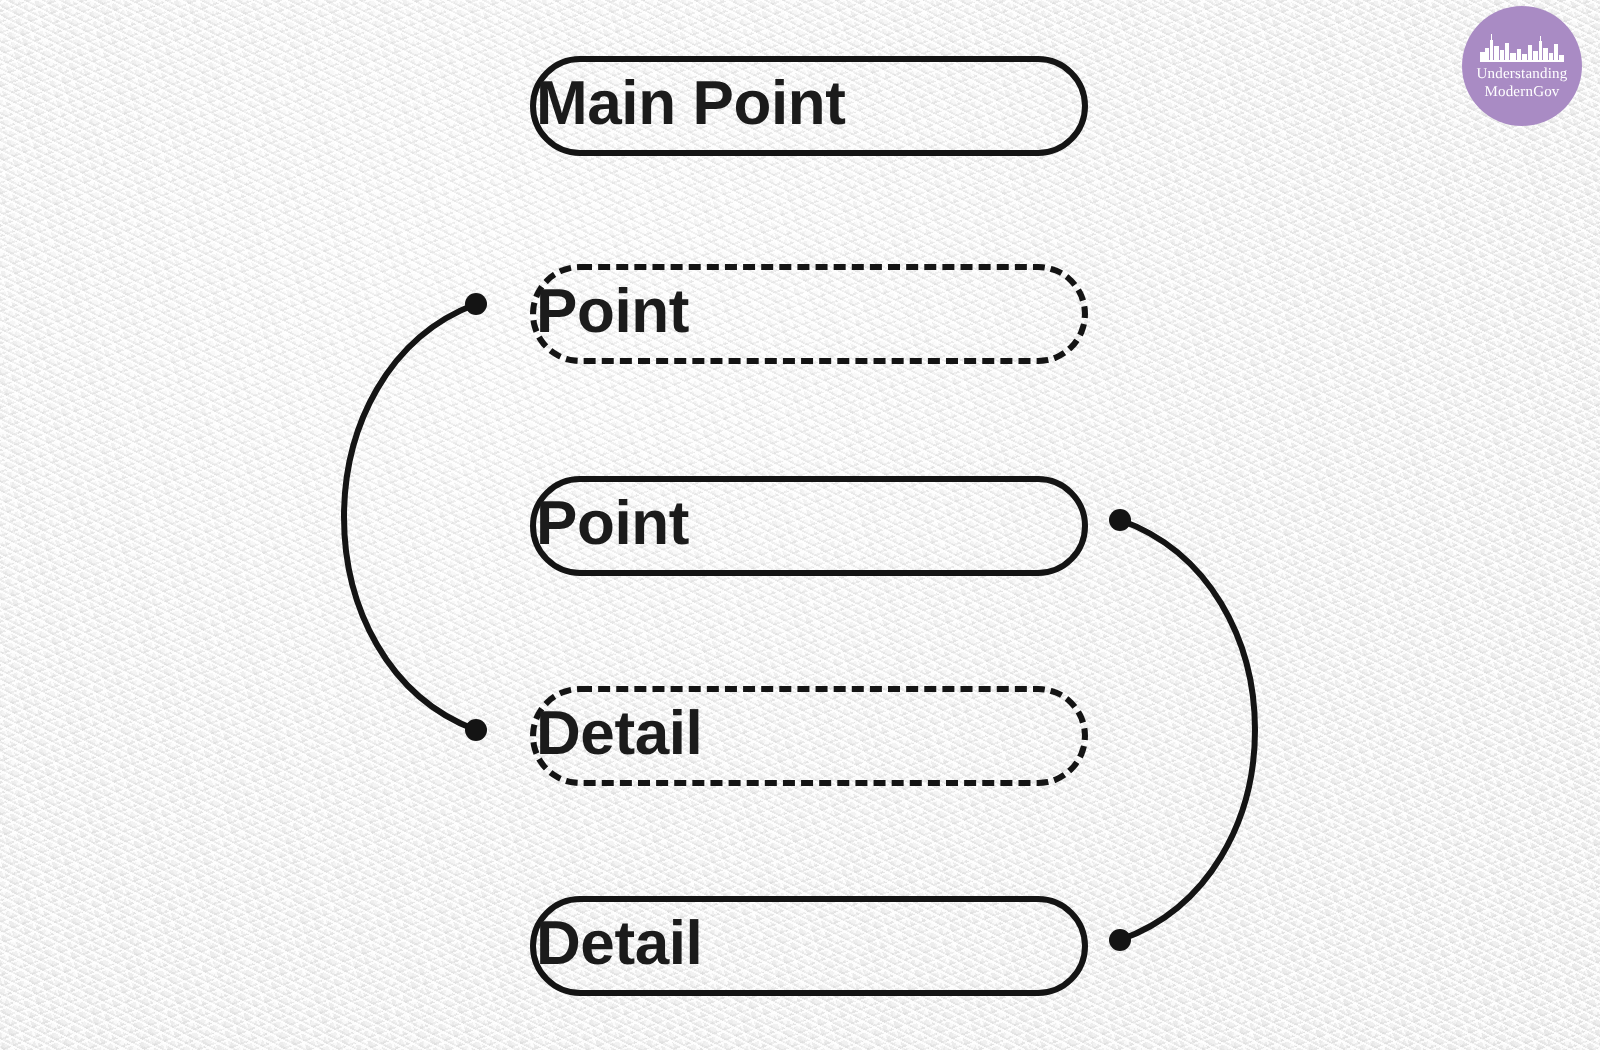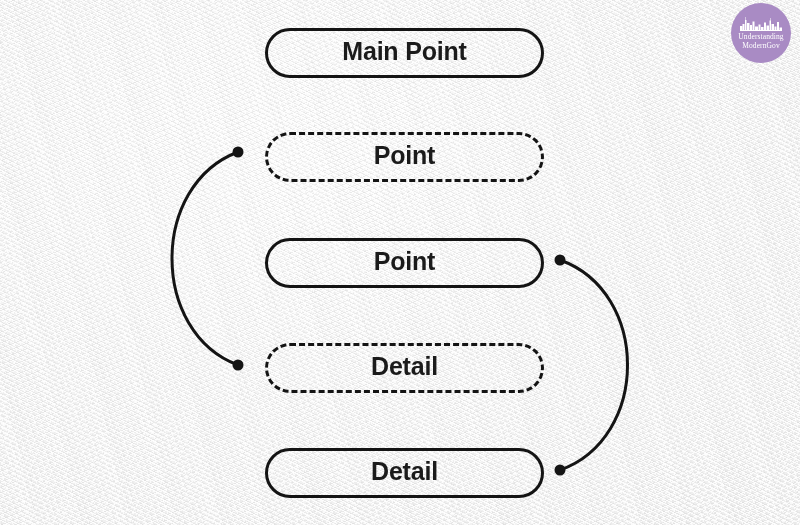--- a/index.html
+++ b/index.html
@@ -36,25 +36,25 @@
     height: 525px;
     pointer-events: none;
   }
 
   
   .node {
     position: absolute;
     box-sizing: border-box;
     display: flex;
     align-items: center;
-    justify-content: center;
+    justify-content: flex-start;
     border-radius: 40px;
     background: transparent;
     color: #1b1b1b;
-    font-size: 25px;
+    font-size: 31px;
     font-weight: 700;
     letter-spacing: -0.2px;
     line-height: 1;
     white-space: nowrap;
   }
   .node.solid {
     border: 3px solid #141414;
   }
   .node.dashed {
     border: 3px dashed #141414;

